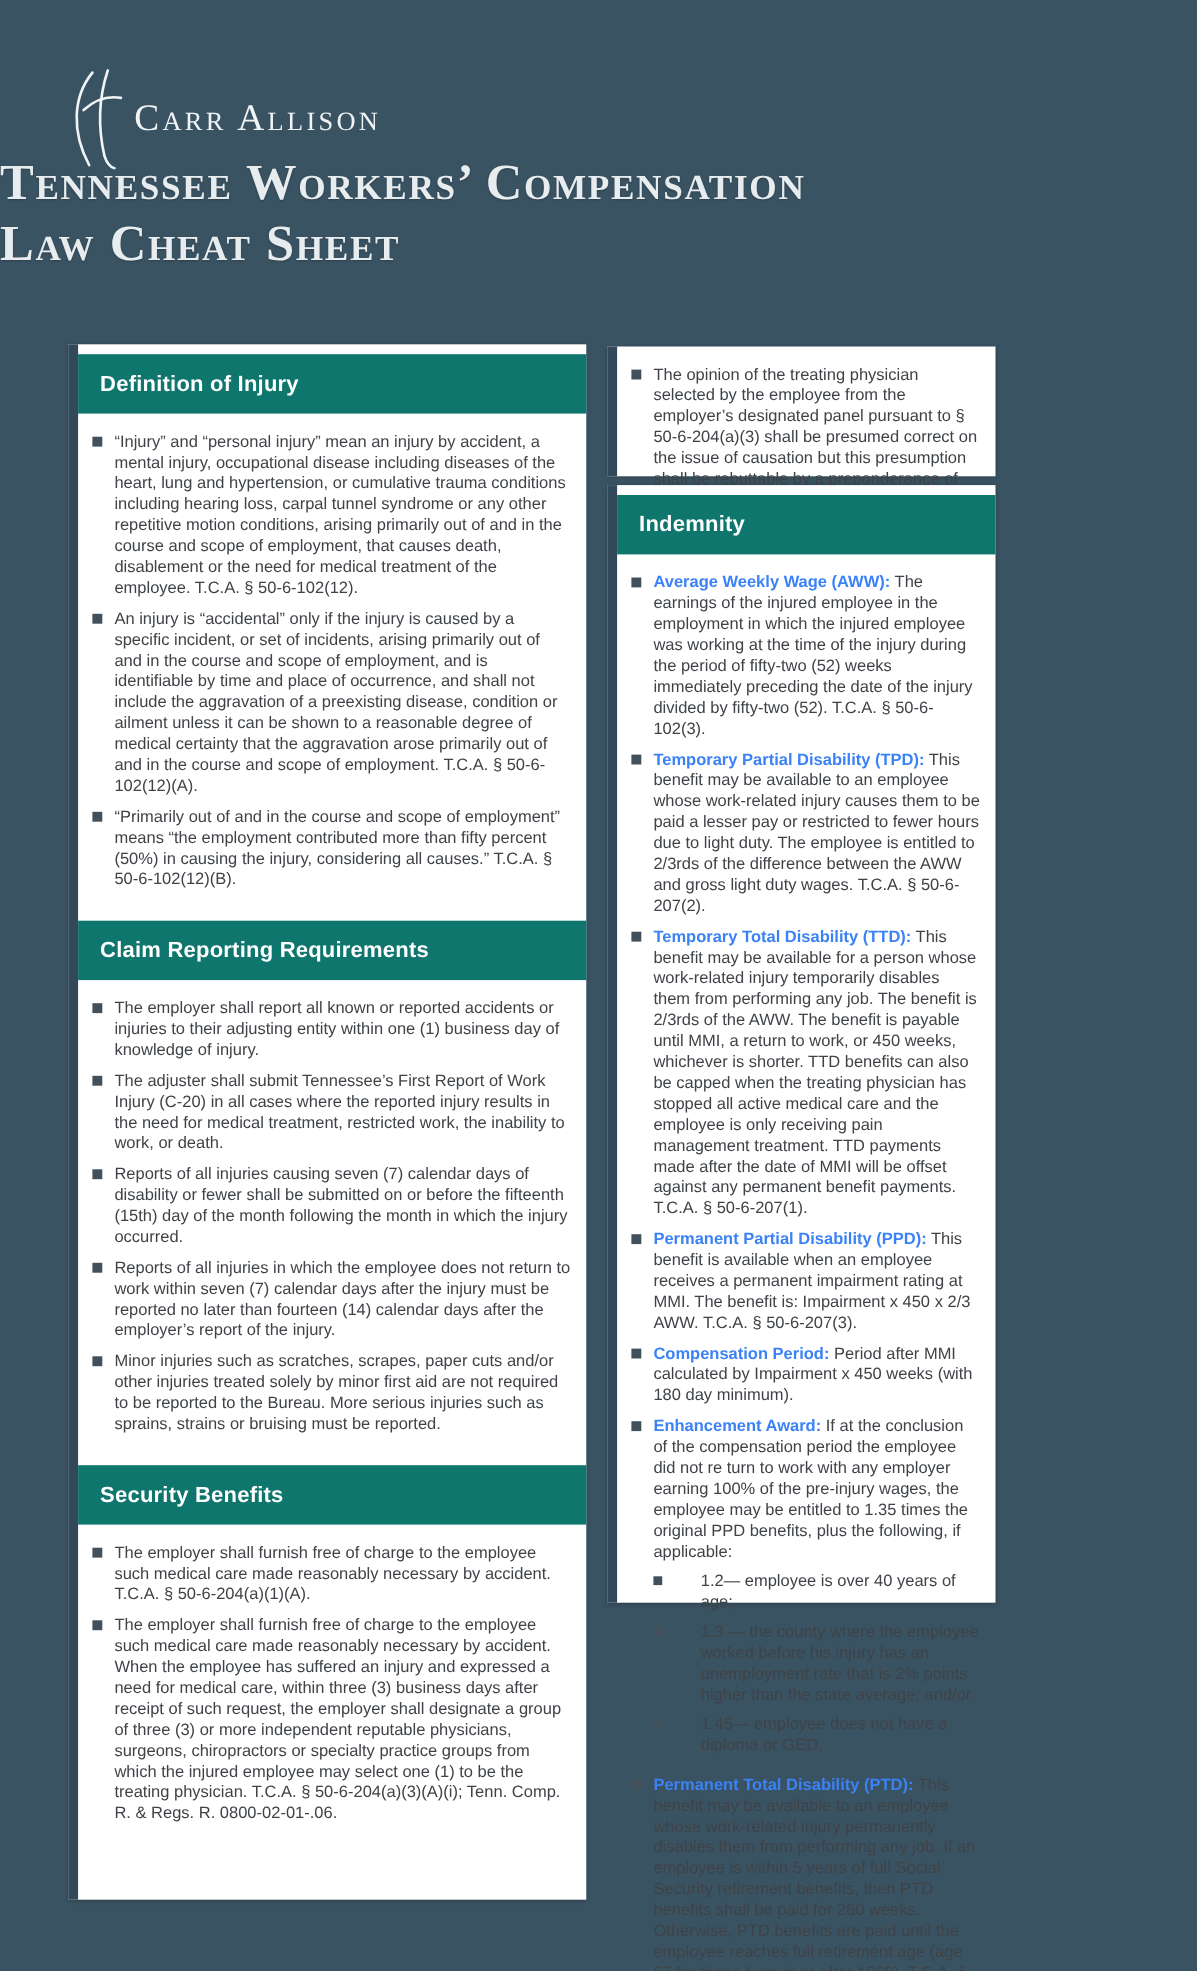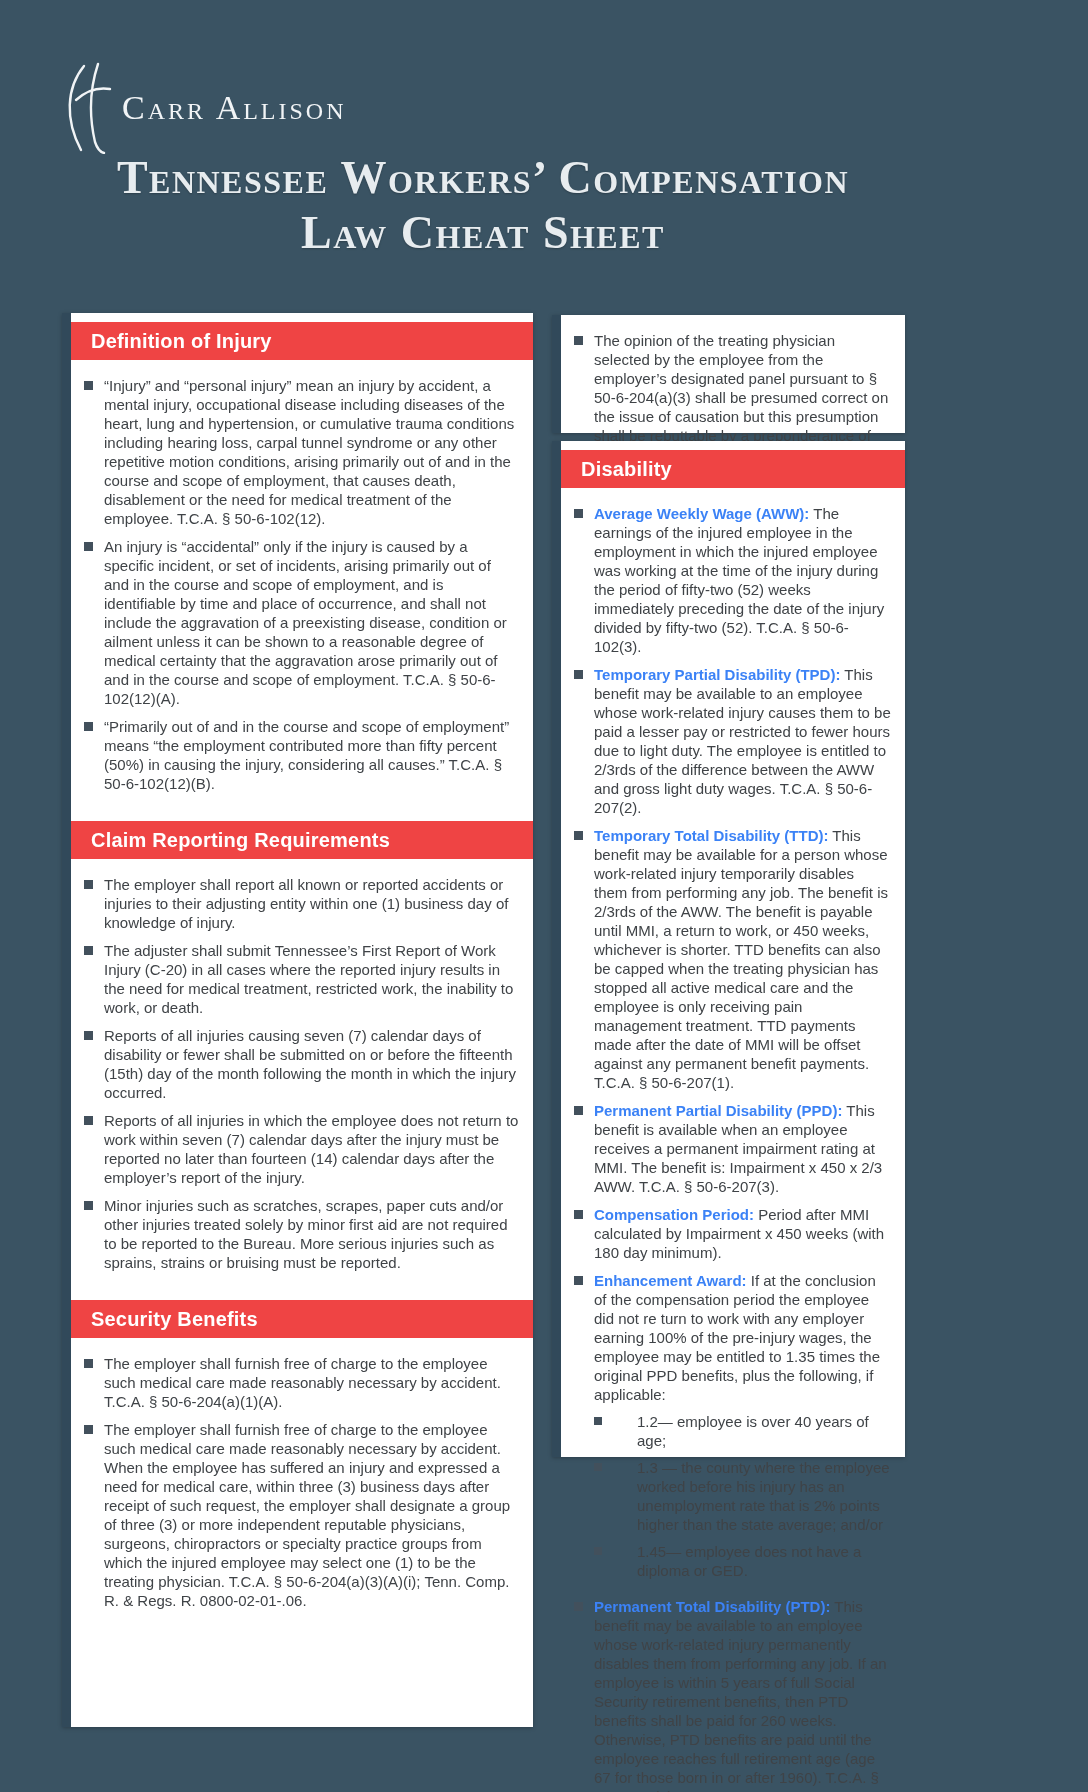--- a/index.html
+++ b/index.html
@@ -22,24 +22,23 @@
   .logo-text{
     font-family:"Liberation Serif", serif;
     font-variant:small-caps;
     font-size:34px;
     letter-spacing:3px;
     margin-left:10px;
     color:#F1F4F6;
   }
   .title{
     position:absolute;
-    left:0; top:150px;
+    left:0; top:138px;
     width:966px;
     margin:0;
-    text-align:center;
     font-family:"Liberation Serif", serif;
     font-variant:small-caps;
     font-weight:bold;
     font-size:46px;
     line-height:1.2;
     letter-spacing:1.5px;
     color:#E7ECEF;
     text-shadow:0 1px 2px rgba(0,0,0,.25);
   }
   
@@ -49,22 +48,22 @@
     border-left:9px solid #31495A;
     box-sizing:border-box;
     box-shadow:0 1px 4px rgba(0,0,0,.25);
   }
   .panel-left{ left:62px;  top:313px; width:471px; height:1414px; }
   .panel-intro{ left:552px; top:315px; width:353px; height:118px; }
   .panel-right{ left:552px; top:441px; width:353px; height:1016px; }
 
   .bar{
     margin-top:9px;
-    height:38px;
-    background:#ef4444;
+    height:54px;
+    background:#0f766e;
     color:#FFFFFF;
     font-size:20px;
     font-weight:bold;
     display:flex;
     align-items:center;
     padding-left:20px;
     letter-spacing:.2px;
   }
   .content{
     padding:16px 14px 10px 13px;
@@ -163,21 +162,21 @@
   <section class="panel panel-intro" id="intro-panel">
     <div class="content" id="intro-content">
         <div class="bullet">
           <span class="marker"></span>
           <div class="btext">The opinion of the treating physician selected by the employee from the employer’s designated panel pursuant to § 50-6-204(a)(3) shall be presumed correct on the issue of causation but this presumption shall be rebuttable by a preponderance of the evidence. T.C.A. § 50-6-102(12)(E).</div>
         </div>
       </div>
   </section>
 
   <section class="panel panel-right" id="right-panel">
-      <div class="bar">Disability</div>
+      <div class="bar">Indemnity</div>
       <div class="content">
         <div class="bullet">
           <span class="marker"></span>
           <div class="btext"><b>Average Weekly Wage (AWW):</b> The earnings of the injured employee in the employment in which the injured employee was working at the time of the injury during the period of fifty-two (52) weeks immediately preceding the date of the injury divided by fifty-two (52). T.C.A. § 50-6-102(3).</div>
         </div>
         <div class="bullet">
           <span class="marker"></span>
           <div class="btext"><b>Temporary Partial Disability (TPD):</b> This benefit may be available to an employee whose work-related injury causes them to be paid a lesser pay or restricted to fewer hours due to light duty. The employee is entitled to 2/3rds of the difference between the AWW and gross light duty wages. T.C.A. § 50-6-207(2).</div>
         </div>
         <div class="bullet">

